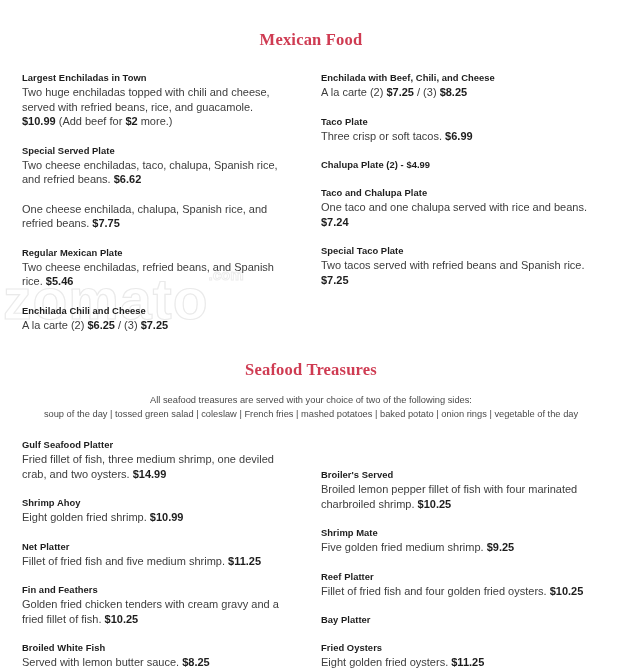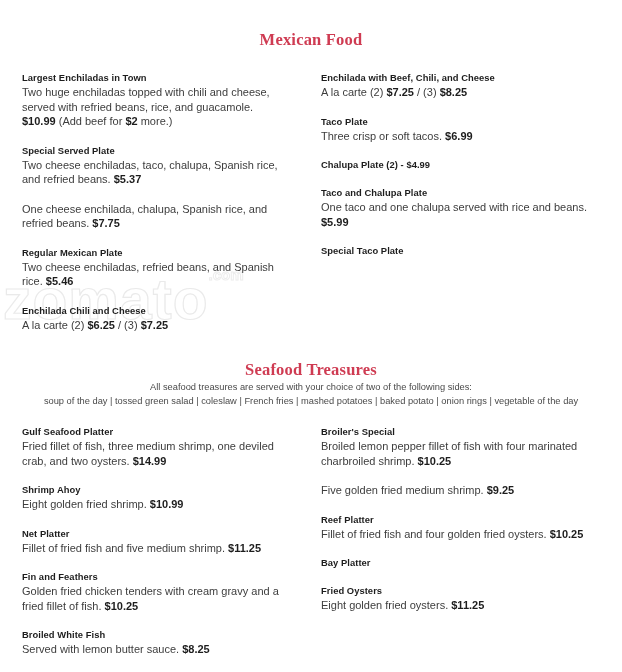--- a/index.html
+++ b/index.html
@@ -51,21 +51,21 @@
   }
 
   
   .section-title {
     font-family: "Liberation Serif", serif;
     font-size: 16.5px;
     font-weight: 700;
     text-align: center;
     color: #cf3b52;
     letter-spacing: .2px;
-    margin: 0;
+    margin: 13px;
     position: relative;
     z-index: 2;
   }
 
   .section-note {
     text-align: center;
     font-size: 9.3px;
     line-height: 14px;
     color: #4a4a4a;
     position: relative;
@@ -100,21 +100,21 @@
     font-size: 11px;
     font-weight: 400;
     color: #3d3d3d;
     line-height: 14.5px;
     margin-top: 1px;
   }
   .item-desc b { font-weight: 700; color: #1d1d1d; }
 
   .mexican-block { margin-top: 30px; }
   .seafood-heading { margin-top: 28px; }
-  .seafood-block { margin-top: 17px; }
+  .seafood-block { margin-top: 17px; align-items: flex-end; }
 </style>
 </head>
 <body>
 
 <div class="page">
 
   <div class="watermark">
     <span>zomato</span><span class="wm-sub">.com</span>
   </div>
 
@@ -122,21 +122,21 @@
     <h2 class="section-title">Mexican Food</h2>
 
     <div class="columns" style="margin-top:21px;">
       <div class="col left" id="mex-col-0">
           <div class="item">
             <div class="item-name">Largest Enchiladas in Town</div>
             <div class="item-desc">Two huge enchiladas topped with chili and cheese, served with refried beans, rice, and guacamole. <b>$10.99</b> (Add beef for <b>$2</b> more.)</div>
           </div>
           <div class="item">
             <div class="item-name">Special Served Plate</div>
-            <div class="item-desc">Two cheese enchiladas, taco, chalupa, Spanish rice, and refried beans. <b>$5.37</b></div>
+            <div class="item-desc">Two cheese enchiladas, taco, chalupa, Spanish rice, and refried beans. <b>$6.62</b></div>
           </div>
           <div class="item">
             <div class="item-desc">One cheese enchilada, chalupa, Spanish rice, and refried beans. <b>$7.75</b></div>
           </div>
           <div class="item">
             <div class="item-name">Regular Mexican Plate</div>
             <div class="item-desc">Two cheese enchiladas, refried beans, and Spanish rice. <b>$5.46</b></div>
           </div>
           <div class="item">
             <div class="item-name">Enchilada Chili and Cheese</div>
@@ -150,24 +150,25 @@
           </div>
           <div class="item">
             <div class="item-name">Taco Plate</div>
             <div class="item-desc">Three crisp or soft tacos. <b>$6.99</b></div>
           </div>
           <div class="item title-only">
             <div class="item-name">Chalupa Plate (2) - $4.99</div>
           </div>
           <div class="item">
             <div class="item-name">Taco and Chalupa Plate</div>
-            <div class="item-desc">One taco and one chalupa served with rice and beans. <b>$5.99</b></div>
+            <div class="item-desc">One taco and one chalupa served with rice and beans. <b>$7.24</b></div>
           </div>
           <div class="item">
             <div class="item-name">Special Taco Plate</div>
+            <div class="item-desc">Two tacos served with refried beans and Spanish rice. <b>$7.25</b></div>
           </div>
         </div>
     </div>
   </div>
 
   <div class="seafood-heading">
     <h2 class="section-title">Seafood Treasures</h2>
 
     <div class="section-note" style="">
       <div>All seafood treasures are served with your choice of two of the following sides:</div>
@@ -192,24 +193,25 @@
             <div class="item-name">Fin and Feathers</div>
             <div class="item-desc">Golden fried chicken tenders with cream gravy and a fried fillet of fish. <b>$10.25</b></div>
           </div>
           <div class="item">
             <div class="item-name">Broiled White Fish</div>
             <div class="item-desc">Served with lemon butter sauce. <b>$8.25</b></div>
           </div>
         </div>
       <div class="col right" id="sea-col-1">
           <div class="item">
-            <div class="item-name">Broiler's Special</div>
+            <div class="item-name">Broiler's Served</div>
             <div class="item-desc">Broiled lemon pepper fillet of fish with four marinated charbroiled shrimp. <b>$10.25</b></div>
           </div>
           <div class="item">
+            <div class="item-name">Shrimp Mate</div>
             <div class="item-desc">Five golden fried medium shrimp. <b>$9.25</b></div>
           </div>
           <div class="item">
             <div class="item-name">Reef Platter</div>
             <div class="item-desc">Fillet of fried fish and four golden fried oysters. <b>$10.25</b></div>
           </div>
           <div class="item">
             <div class="item-name">Bay Platter</div>
           </div>
           <div class="item">

